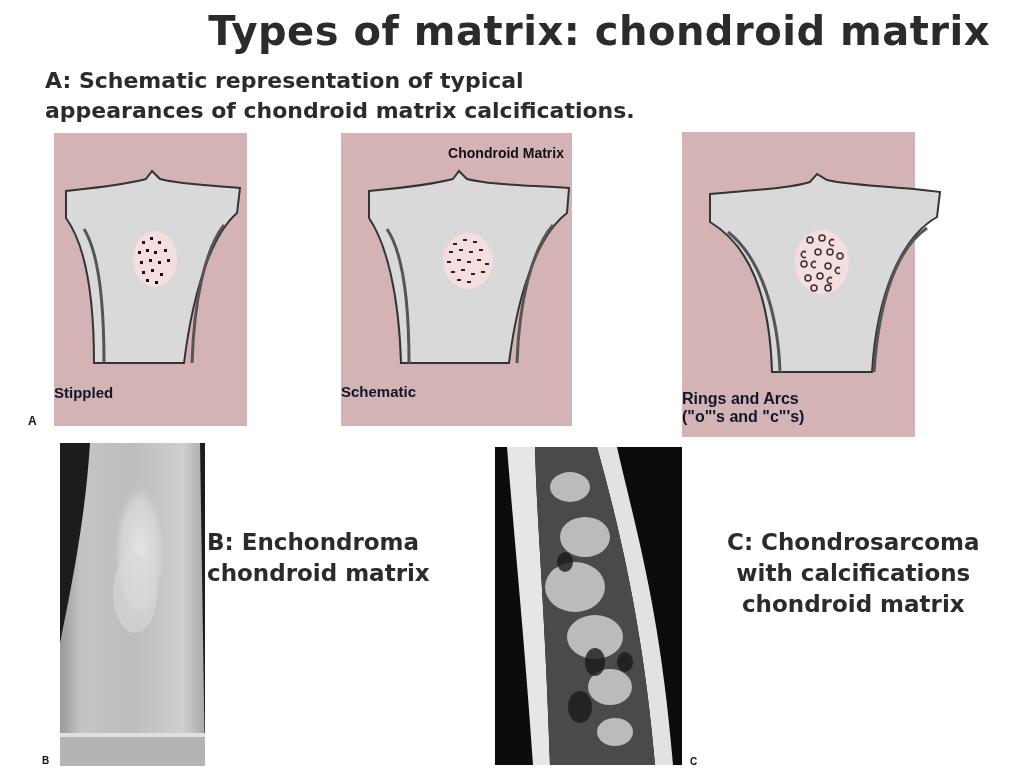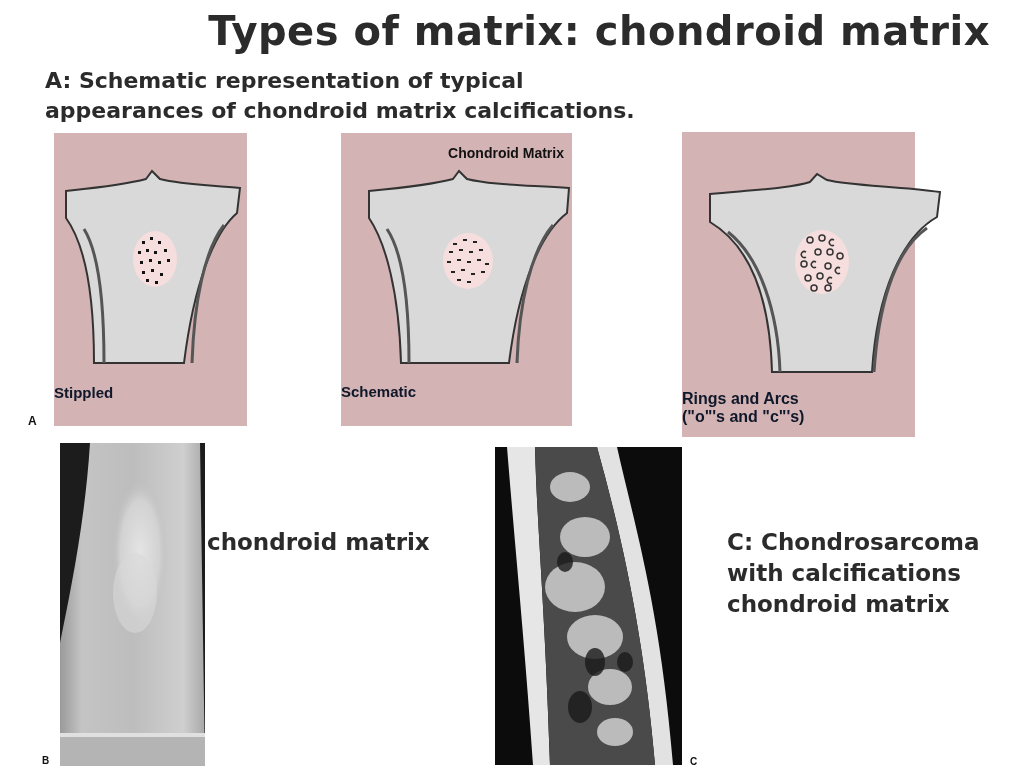--- a/index.html
+++ b/index.html
@@ -138,20 +138,21 @@
     <rect x="0" y="0" width="145" height="323" fill="#1c1c1c"></rect>
     <path d="M30,0 L140,0 L145,323 L0,323 L0,200 C10,150 25,80 30,0 Z" fill="url(#bShaft)"></path>
     <ellipse cx="80" cy="110" rx="28" ry="75" fill="url(#bLesion)"></ellipse>
     <ellipse cx="75" cy="150" rx="22" ry="40" fill="#d8d8d8" opacity="0.6"></ellipse>
     <rect x="0" y="290" width="145" height="4" fill="#e0e0e0"></rect>
     <rect x="0" y="294" width="145" height="29" fill="#b4b4b4"></rect>
   </svg>
 </div>
 <div class="fig-letter" style="left:42px; top:755px;">B</div>
 <div class="caption" style="left:207px; top:527px;">
+  <div>B: Enchondroma</div>
   <div>chondroid matrix</div>
 </div>
 
 <div class="xray" style="left:495px; top:447px; width:187px; height:318px; background:#0c0c0c;">
   <svg width="187" height="318" viewBox="0 0 187 318">
     <rect x="0" y="0" width="187" height="318" fill="#0c0c0c"></rect>
     <path d="M12,0 L40,0 C42,80 50,160 55,318 L38,318 C30,200 20,100 12,0 Z" fill="#e6e6e6"></path>
     <path d="M102,0 L122,0 C140,80 165,160 178,318 L160,318 C150,200 130,100 102,0 Z" fill="#e2e2e2"></path>
     <path d="M40,0 L102,0 C130,100 150,200 160,318 L55,318 C50,160 42,80 40,0 Z" fill="#4a4a4a"></path>
     <g fill="#cfcfcf" opacity="0.85">
@@ -164,17 +165,17 @@
     </g>
     <g fill="#1a1a1a" opacity="0.8">
       <ellipse cx="100" cy="215" rx="10" ry="14"></ellipse>
         <ellipse cx="85" cy="260" rx="12" ry="16"></ellipse>
       <ellipse cx="130" cy="215" rx="8" ry="10"></ellipse>
         <ellipse cx="70" cy="115" rx="8" ry="10"></ellipse>
     </g>
   </svg>
 </div>
 <div class="fig-letter" style="left:690px; top:756px;">C</div>
-<div class="caption" style="left:727px; top:527px;">
+<div class="caption" style="left:727px; top:527px;text-align:center;">
   <div>C: Chondrosarcoma</div>
   <div>with calcifications</div>
   <div>chondroid matrix</div>
 </div>
 
 </body></html>

